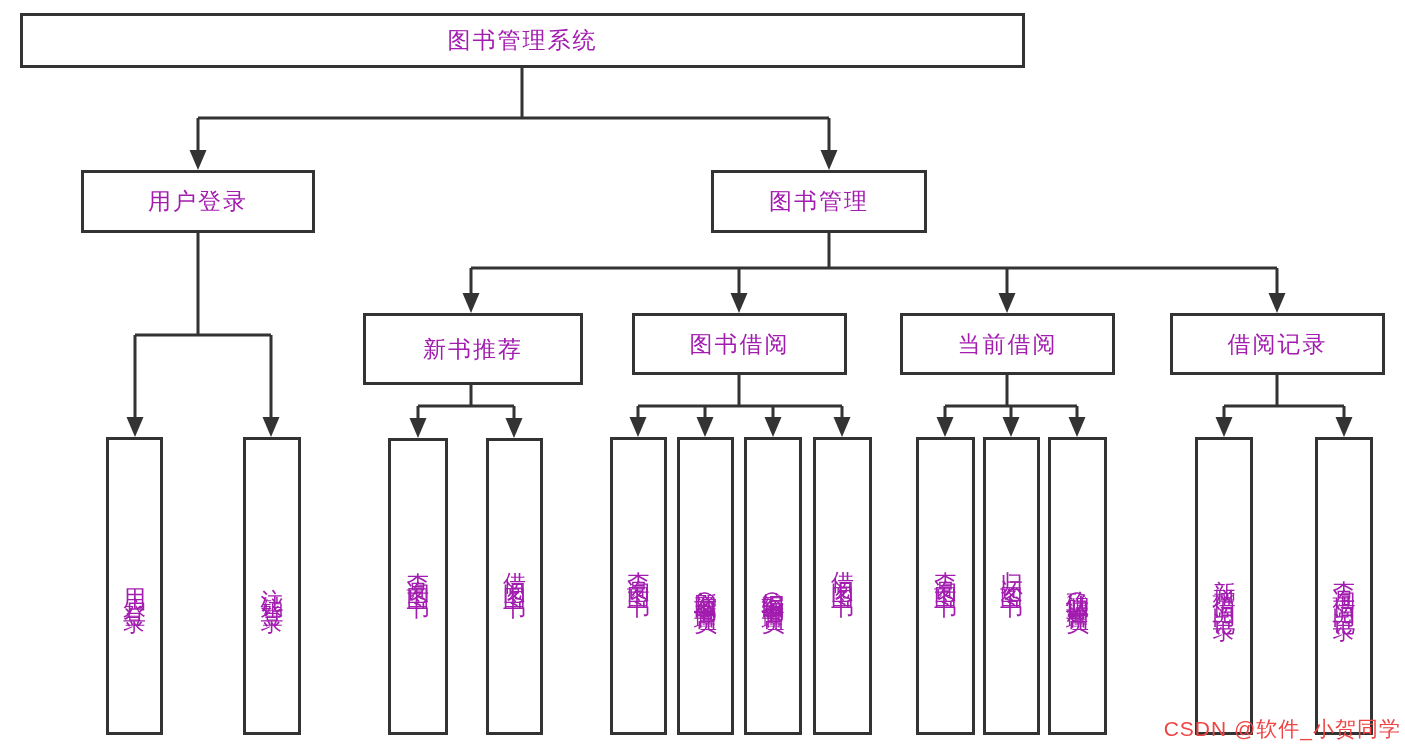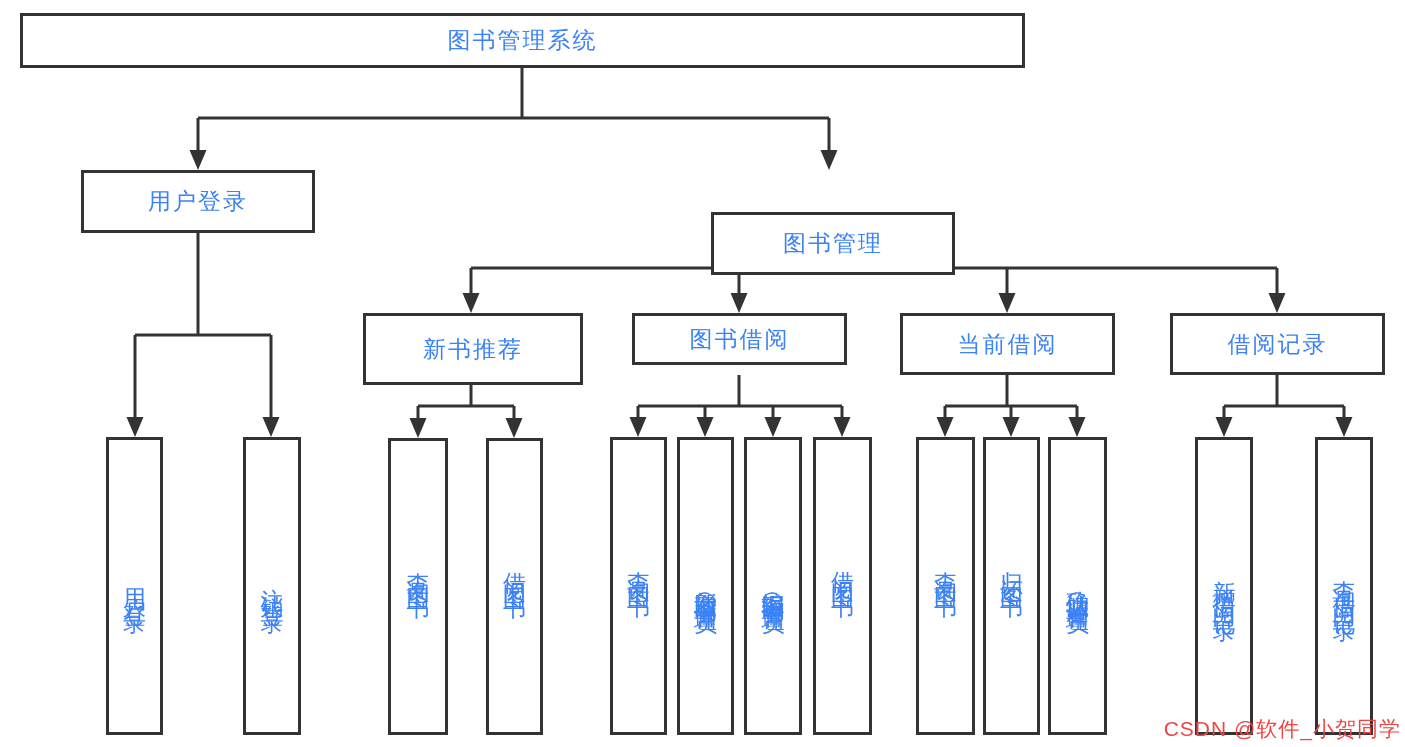--- a/index.html
+++ b/index.html
@@ -10,21 +10,21 @@
     background: #ffffff;
     font-family: "Liberation Sans", sans-serif;
     overflow: hidden;
   }
   .wires { position: absolute; left: 0; top: 0; width: 1405px; height: 747px; }
   .node {
     position: absolute;
     box-sizing: border-box;
     background: #ffffff;
     border: 3px solid #333333;
-    color: #3b82f6;
+    color: #a21caf;
     display: flex;
     align-items: center;
     justify-content: center;
     text-align: center;
   }
   .h { font-size: 23px; letter-spacing: 2px; white-space: nowrap; }
   .v {
     writing-mode: vertical-rl;
     text-orientation: mixed;
     font-size: 23px;
@@ -77,24 +77,24 @@
       <polygon points="1002.5,417 1019.5,417 1011,437"></polygon>
       <polygon points="1068.5,417 1085.5,417 1077,437"></polygon>
       <polygon points="1215.5,417 1232.5,417 1224,437"></polygon>
       <polygon points="1335.5,417 1352.5,417 1344,437"></polygon>
     </g>
   </svg>
 
   <div class="node h" style="left:20px; top:13px; width:1005px; height:55px;">图书管理系统</div>
 
   <div class="node h" style="left:81px; top:170px; width:234px; height:63px;">用户登录</div>
-  <div class="node h" style="left:711px; top:170px; width:244px; height:63px;margin-top:42px;">图书管理</div>
+  <div class="node h" style="left:711px; top:170px; width:216px; height:63px;">图书管理</div>
 
   <div class="node h" style="left:363px; top:313px; width:220px; height:72px;">新书推荐</div>
-  <div class="node h" style="left:632px; top:313px; width:215px; height:52px;">图书借阅</div>
+  <div class="node h" style="left:632px; top:313px; width:215px; height:62px;">图书借阅</div>
   <div class="node h" style="left:900px; top:313px; width:215px; height:62px;">当前借阅</div>
   <div class="node h" style="left:1170px; top:313px; width:215px; height:62px;">借阅记录</div>
 
   <div class="node v sp8" style="left:106px; top:437px; width:57px; height:298px;">用户登录</div>
   <div class="node v sp8" style="left:243px; top:437px; width:58px; height:298px;">注销登录</div>
 
   <div class="node v sp8 bias" style="left:388px; top:438px; width:60px; height:297px;">查询图书</div>
   <div class="node v sp8 bias" style="left:486px; top:438px; width:57px; height:297px;">借阅图书</div>
 
   <div class="node v sp8 bias" style="left:610px; top:437px; width:57px; height:298px;">查询图书</div>

